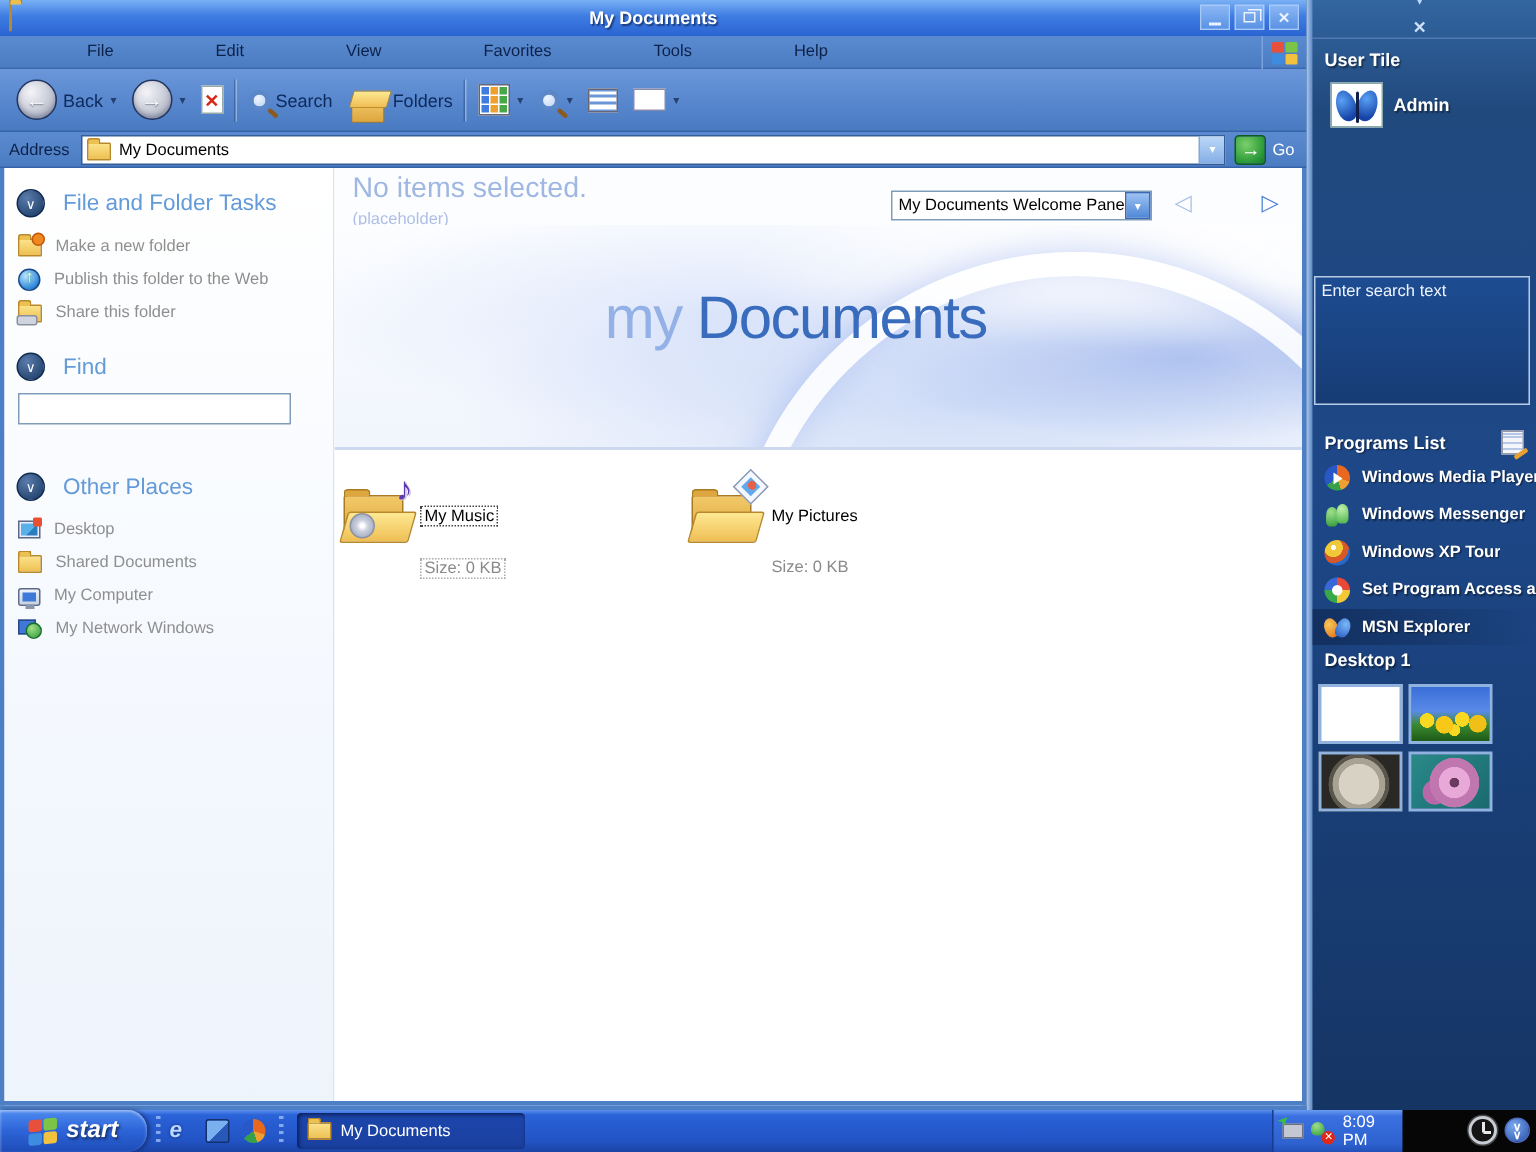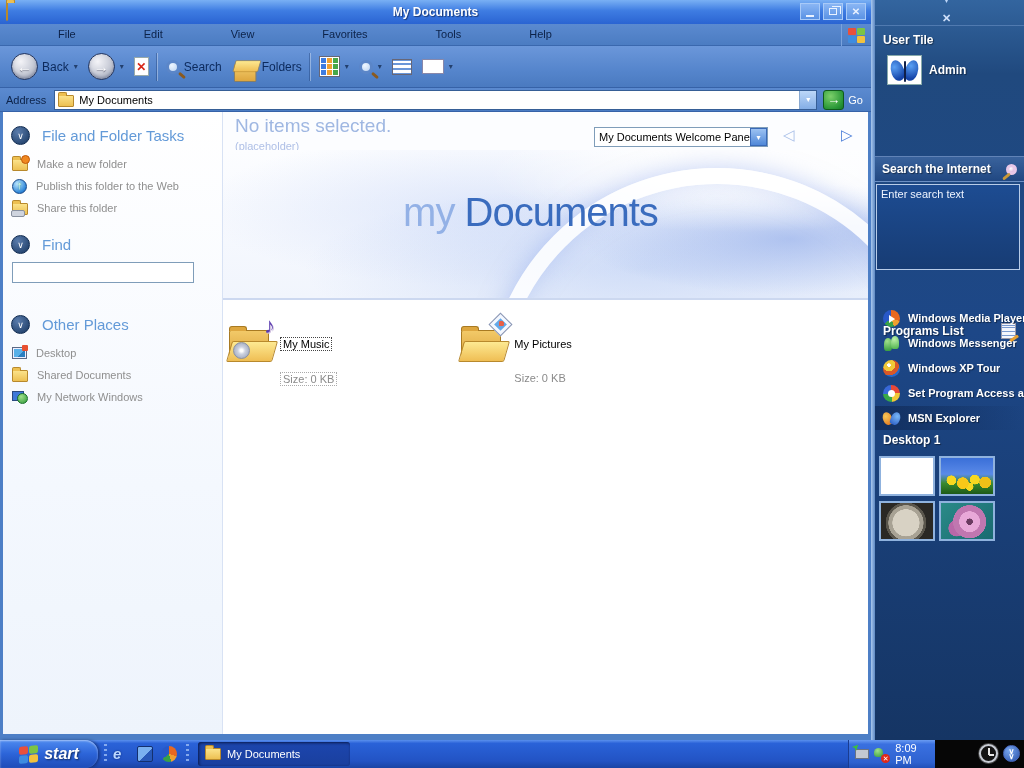--- a/index.html
+++ b/index.html
@@ -207,21 +207,21 @@
     background:linear-gradient(180deg,rgba(90,130,190,.45),rgba(40,70,130,.2)); }
   .mag-pink { position:relative; width:11px; height:11px; border:3px solid #e8c8e8; border-radius:50%;
     background:radial-gradient(circle at 35% 30%,#fff,#d8a8d8); }
   .mag-pink::after { content:""; position:absolute; left:-7px; top:8px; width:9px; height:3px;
     background:#c89838; transform:rotate(140deg); border-radius:2px; }
   .sb-search-panel { position:absolute; left:1px; top:184px; width:144px; height:86px;
     background:linear-gradient(180deg,#1d4c92,#173c74); border:1px solid #b8cce8;
     font-size:11px; color:#eef4ff; padding:3px 4px; }
 
   .sb-programs-h { position:absolute; left:0; right:0; top:287px; display:flex;
-    align-items:center; justify-content:space-between; padding:0 8px;margin-top:36px; }
+    align-items:center; justify-content:space-between; padding:0 8px; }
   .notes-icon { position:relative; width:15px; height:16px; background:#f4f6fc; border:1px solid #99a;
     background-image:repeating-linear-gradient(180deg,#7a9ad0 0 1px,transparent 1px 4px);
     background-position:0 3px; }
   .notes-icon::after { content:""; position:absolute; right:-4px; bottom:-2px; width:10px; height:3px;
     background:#e8a030; transform:rotate(-35deg); border-radius:1px; }
   .prog-item { position:absolute; left:0; right:0; height:24px; display:flex; align-items:center;
     gap:8px; padding-left:8px; }
   .prog-item .pl { font-weight:bold; font-size:11px; white-space:nowrap; overflow:hidden;
     text-shadow:1px 1px 1px rgba(0,0,0,.45); }
   .pi { width:17px; height:17px; border-radius:50%; flex-shrink:0; }
@@ -462,20 +462,24 @@
         </div>
         <div class="tp-item">
           <span class="desktop-ic"></span>
           <span class="lbl">Desktop</span>
         </div>
         <div class="tp-item">
           <span class="mini-folder"></span>
           <span class="lbl">Shared Documents</span>
         </div>
         <div class="tp-item">
+          <span class="pc-icon"></span>
+          <span class="lbl">My Computer</span>
+        </div>
+        <div class="tp-item">
           <span class="net-icon"></span>
           <span class="lbl">My Network Windows</span>
         </div>
       </div>
 
       <div class="main">
         <div class="content-top">
           <div class="status-line">No items selected.</div>
           <div class="placeholder-line">(placeholder)</div>
           <div class="combo">
@@ -530,24 +534,20 @@
         <span class="sb-close">✕</span>
       </div>
 
       <div class="sb-bold sb-usertile-title">User Tile</div>
       <div class="butterfly">
           <i class="wl"></i>
           <i class="wr"></i>
         </div>
       <div class="sb-bold sb-user-name">Admin</div>
 
-      <div class="sb-search-h">
-        <span class="sb-bold">Search the Internet</span>
-        <span class="mag-pink"></span>
-      </div>
       <div class="sb-search-panel">Enter search text</div>
 
       <div class="sb-programs-h">
         <span class="sb-bold">Programs List</span>
         <span class="notes-icon"></span>
       </div>
       <div class="prog-item" style="top:306px">
         <span class="pi pi-wmp"></span>
         <span class="pl">Windows Media Player</span>
       </div>

